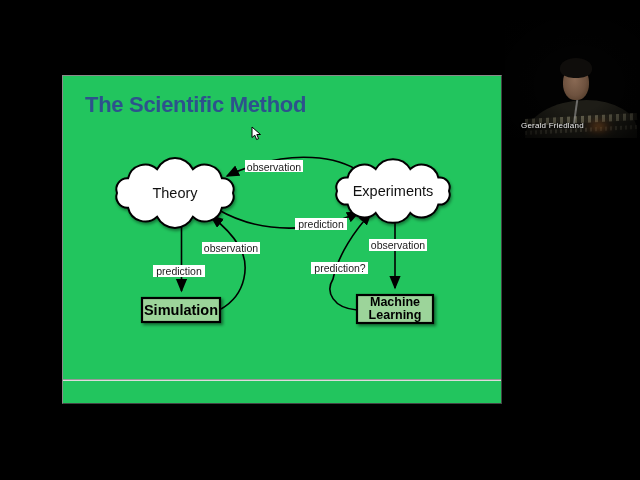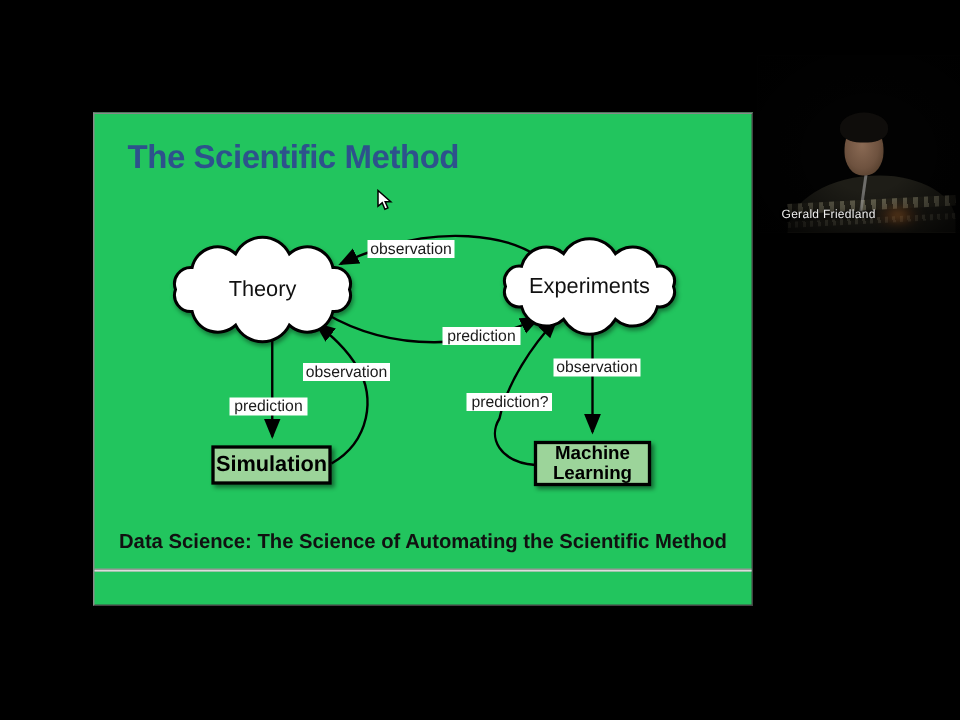--- a/index.html
+++ b/index.html
@@ -39,21 +39,21 @@
   .slide-footer{
     position:absolute;right:3px;top:308px;font-size:12px;color:#222;white-space:nowrap;
   }
   .footer-link{color:#2a2ad0;text-decoration:underline;cursor:pointer;}
 
   
   .cursor{position:absolute;left:251px;top:126px;}
 
   
   .webcam{
-    position:absolute;left:505px;top:37px;width:135px;height:118px;
+    position:absolute;left:505px;top:20px;width:135px;height:118px;
     background:#020202;overflow:hidden;
   }
   .person-torso{
     position:absolute;left:20px;top:80px;width:112px;height:40px;
     background:#1e1d17;border-radius:55% 45% 0 0 / 95% 75% 0 0;
   }
   .sweater-band{
     position:absolute;left:0;top:16px;width:100%;height:7px;
     background:repeating-linear-gradient(90deg,rgba(130,126,102,0.85) 0 3px,rgba(42,40,30,0.9) 3px 7px);
     opacity:0.85;transform:rotate(-3deg);
@@ -153,21 +153,20 @@
     <g>
       <rect class="edge-label-bg" x="306" y="87" width="58" height="12"></rect>
       <text class="edge-label" x="335" y="93" dominant-baseline="central">observation</text>
     </g>
     <g>
       <rect class="edge-label-bg" x="248" y="110" width="57" height="12"></rect>
       <text class="edge-label" x="277" y="116" dominant-baseline="central">prediction?</text>
     </g>
   </svg>
 
-  <div class="tagline">Data Science: The Science of Automating the Scientific Method</div>
 
   <div class="footer-rule"></div>
 
 </div>
 
 <svg class="cursor" width="12" height="15" viewBox="0 0 12 15">
   <polygon points="1,1 1,11.5 3.8,9.2 5.6,13.5 7.6,12.6 5.8,8.5 9.5,8.5" fill="#ffffff" stroke="#000" stroke-width="1"></polygon>
 </svg>
 
 <div class="webcam">

